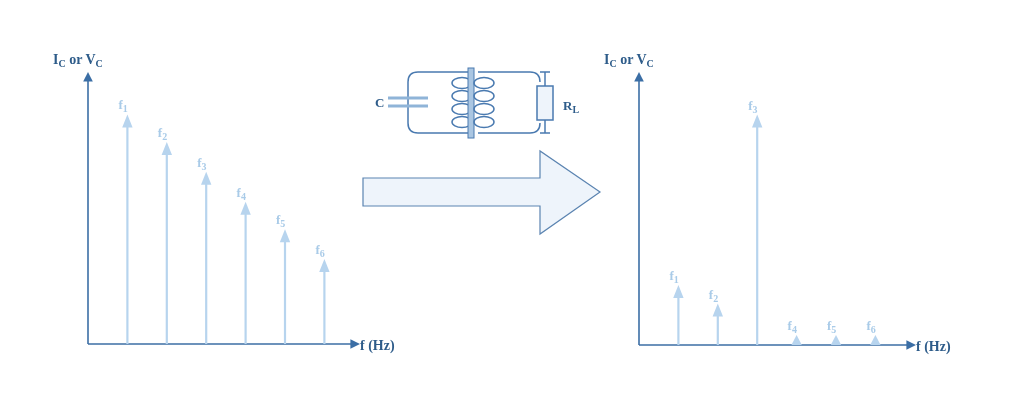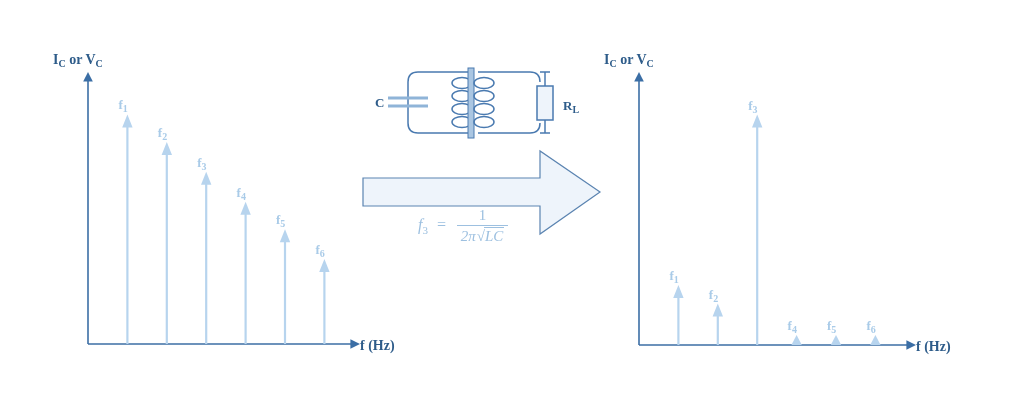--- a/index.html
+++ b/index.html
@@ -219,22 +219,14 @@
       <text class="bar-label" x="748.2" y="109.56521739130434">f<tspan class="sub" dy="3">3</tspan></text>
       <text class="bar-label" x="787.6" y="330">f<tspan class="sub" dy="3">4</tspan></text>
       <text class="bar-label" x="827" y="330">f<tspan class="sub" dy="3">5</tspan></text>
       <text class="bar-label" x="866.4" y="330">f<tspan class="sub" dy="3">6</tspan></text>
 
       <text class="axis-label" x="604" y="64">I<tspan class="sub" dy="3">C</tspan><tspan dy="-3"> or V</tspan><tspan class="sub" dy="3">C</tspan></text>
       <text class="axis-label" x="916" y="351">f (Hz)</text>
     </g>
   </svg>
 
-  <div class="formula" style="left:418px; top:207px;">
-    <span>f<span class="sub-small">3</span></span>
-    <span>&nbsp;=&nbsp;</span>
-    <span class="frac">
-      <span class="num">1</span>
-      <span class="den">2π<span class="sqrt-wrap"><span class="sqrt-sym">√</span><span class="sqrt-body">LC</span></span></span>
-    </span>
-  </div>
 
 </div>
 
 </body></html>

